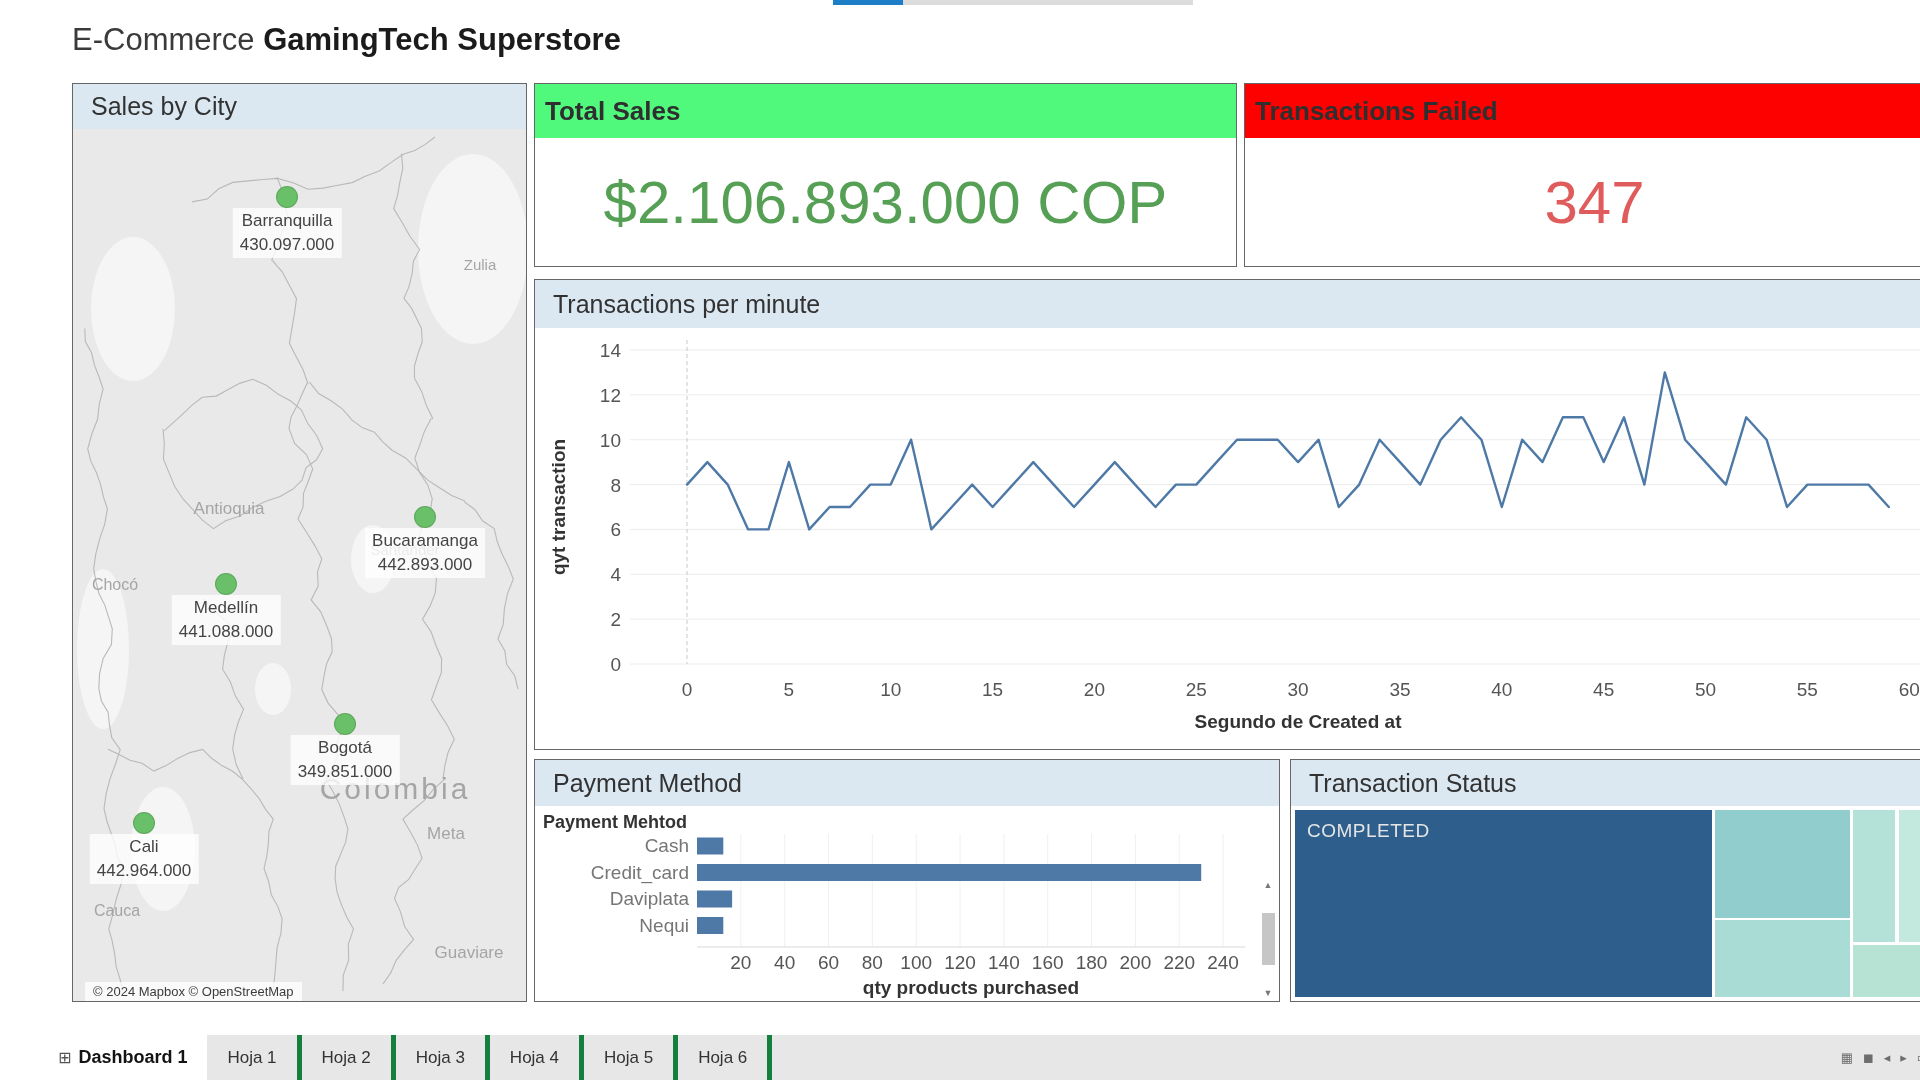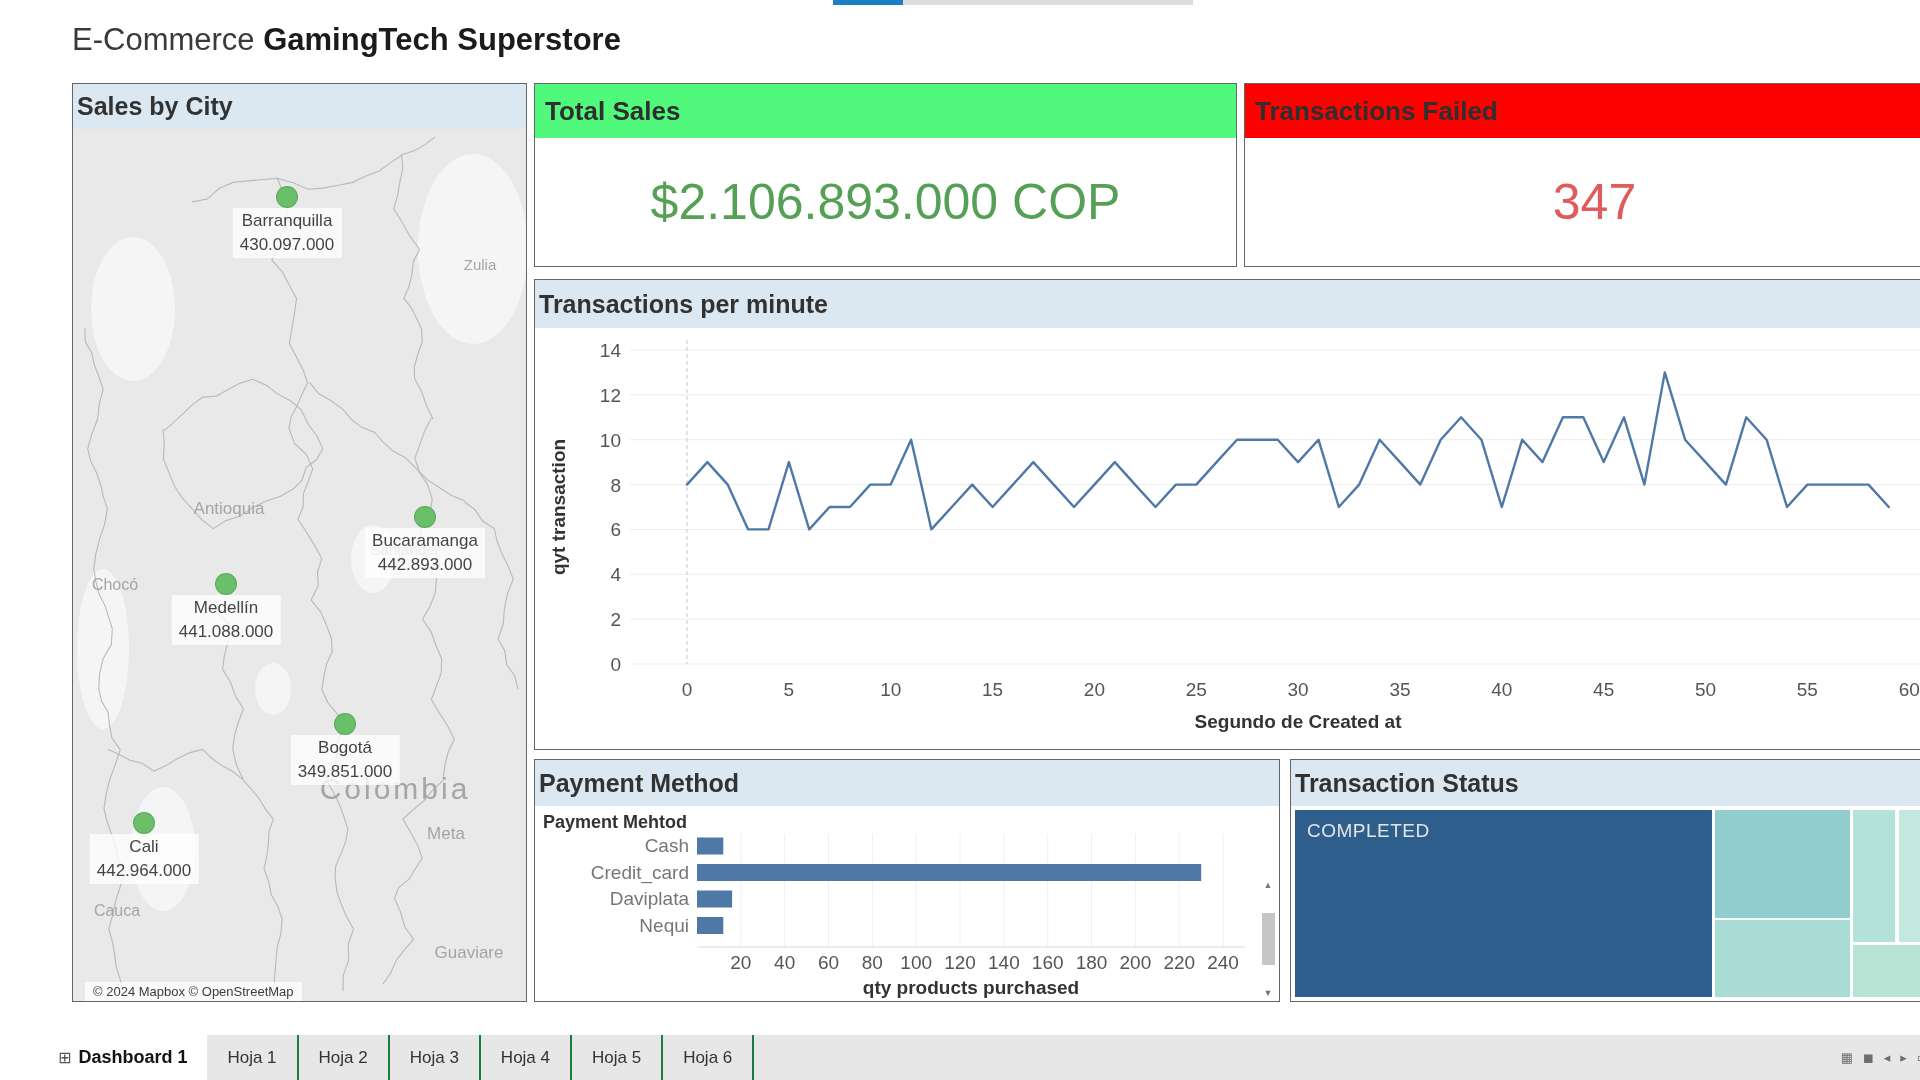--- a/index.html
+++ b/index.html
@@ -1,20 +1,20 @@
 <!DOCTYPE html>
 <html><head>
 <meta charset="utf-8">
 <style>
   html,body{margin:0;padding:0;background:#fff;}
   #stage{position:relative;width:1920px;height:1080px;background:#ffffff;overflow:hidden;
          font-family:"Liberation Sans","DejaVu Sans",sans-serif;margin-left:48px;}
   .panel{position:absolute;background:#fff;border:1px solid #666;box-sizing:border-box;}
-  .panel-header{background:#dbe8f2;display:flex;align-items:center;padding-left:4px;
-                font-weight:bold;color:#323232;box-sizing:border-box;}
+  .panel-header{background:#dbe8f2;display:flex;align-items:center;padding-left:18px;
+                font-weight:normal;color:#323232;box-sizing:border-box;}
   
   #page-title{position:absolute;left:24px;top:22px;font-size:31px;color:#3a3a3a;}
   #page-title .brand{font-weight:bold;color:#1b1b1b;}
   
   #top-track{position:absolute;top:0;height:5px;}
   #top-thumb{position:absolute;top:0;height:5px;}
   
   #map-panel{left:24px;top:83px;width:455px;height:919px;}
   #map-panel .panel-header{height:45px;font-size:25px;}
   #map-area{position:relative;width:453px;height:872px;background:#e9e9e9;overflow:hidden;}
@@ -22,42 +22,42 @@
   .city-dot{position:absolute;width:22px;height:22px;border-radius:50%;border:1px solid rgba(0,0,0,0.12);box-sizing:border-box;}
   .city-label{position:absolute;transform:translateX(-50%);text-align:center;font-size:17px;color:#444;
               line-height:1.42;background:rgba(255,255,255,0.78);padding:1px 7px;white-space:nowrap;}
   #map-attribution{position:absolute;left:12px;bottom:0;background:rgba(255,255,255,0.75);
                    font-size:13px;color:#3c3c3c;padding:2px 8px;}
   
   #kpi-sales{left:486px;top:83px;width:703px;height:184px;}
   #kpi-failed{left:1196px;top:83px;width:701px;height:184px;}
   .kpi-header{height:54px;display:flex;align-items:center;padding-left:10px;font-size:26px;
               font-weight:bold;color:#2f2f2f;}
-  .kpi-value{height:128px;display:flex;align-items:center;justify-content:center;font-size:50px;}
+  .kpi-value{height:128px;display:flex;align-items:center;justify-content:center;font-size:60px;}
   
   #line-panel{left:486px;top:279px;width:1411px;height:471px;}
   #line-panel .panel-header{height:48px;font-size:25px;}
   
   #payment-panel{left:486px;top:759px;width:746px;height:243px;}
   #payment-panel .panel-header{height:46px;font-size:25px;}
   #payment-body{position:relative;}
   #pm-scrollbar{position:absolute;right:2px;top:74px;width:18px;height:118px;display:flex;
                 flex-direction:column;align-items:center;justify-content:space-between;}
   #pm-scrollbar .arr{font-size:9px;color:#777;line-height:10px;}
   #pm-thumb{width:13px;height:52px;background:#c6c6c6;}
   
   #status-panel{left:1242px;top:759px;width:655px;height:243px;}
   #status-panel .panel-header{height:46px;font-size:25px;}
   #treemap{position:relative;margin:4px;height:187px;background:#fff;}
   .tm-block{position:absolute;box-sizing:border-box;}
   .tm-label{color:#e5e5e5;font-size:19px;padding:10px 0 0 12px;letter-spacing:0.5px;}
   
   #tabbar{position:absolute;left:0;top:1035px;width:1920px;height:45px;background:#fff;display:flex;}
   .tab{display:flex;align-items:center;height:100%;padding:0 20px;font-size:17px;color:#333;
-       border-right:2px solid #15803d;white-space:nowrap;}
+       border-right:5px solid #15803d;white-space:nowrap;}
   .tab.active{background:#ffffff;font-weight:bold;font-size:18px;color:#141414;border-right:none;padding-left:10px;}
   .tab-icon{color:#555;font-size:16px;margin-right:7px;font-weight:normal;}
   #tab-strip{flex:1;display:flex;background:#e7e7e7;}
   #strip-filler{flex:1;}
   #status-icons{position:absolute;right:18px;top:0;height:45px;display:flex;align-items:center;gap:10px;}
   .status-icon{color:#6d6d6d;font-size:13px;}
   svg text{font-family:"Liberation Sans","DejaVu Sans",sans-serif;}
 </style>
 </head>
 <body>

